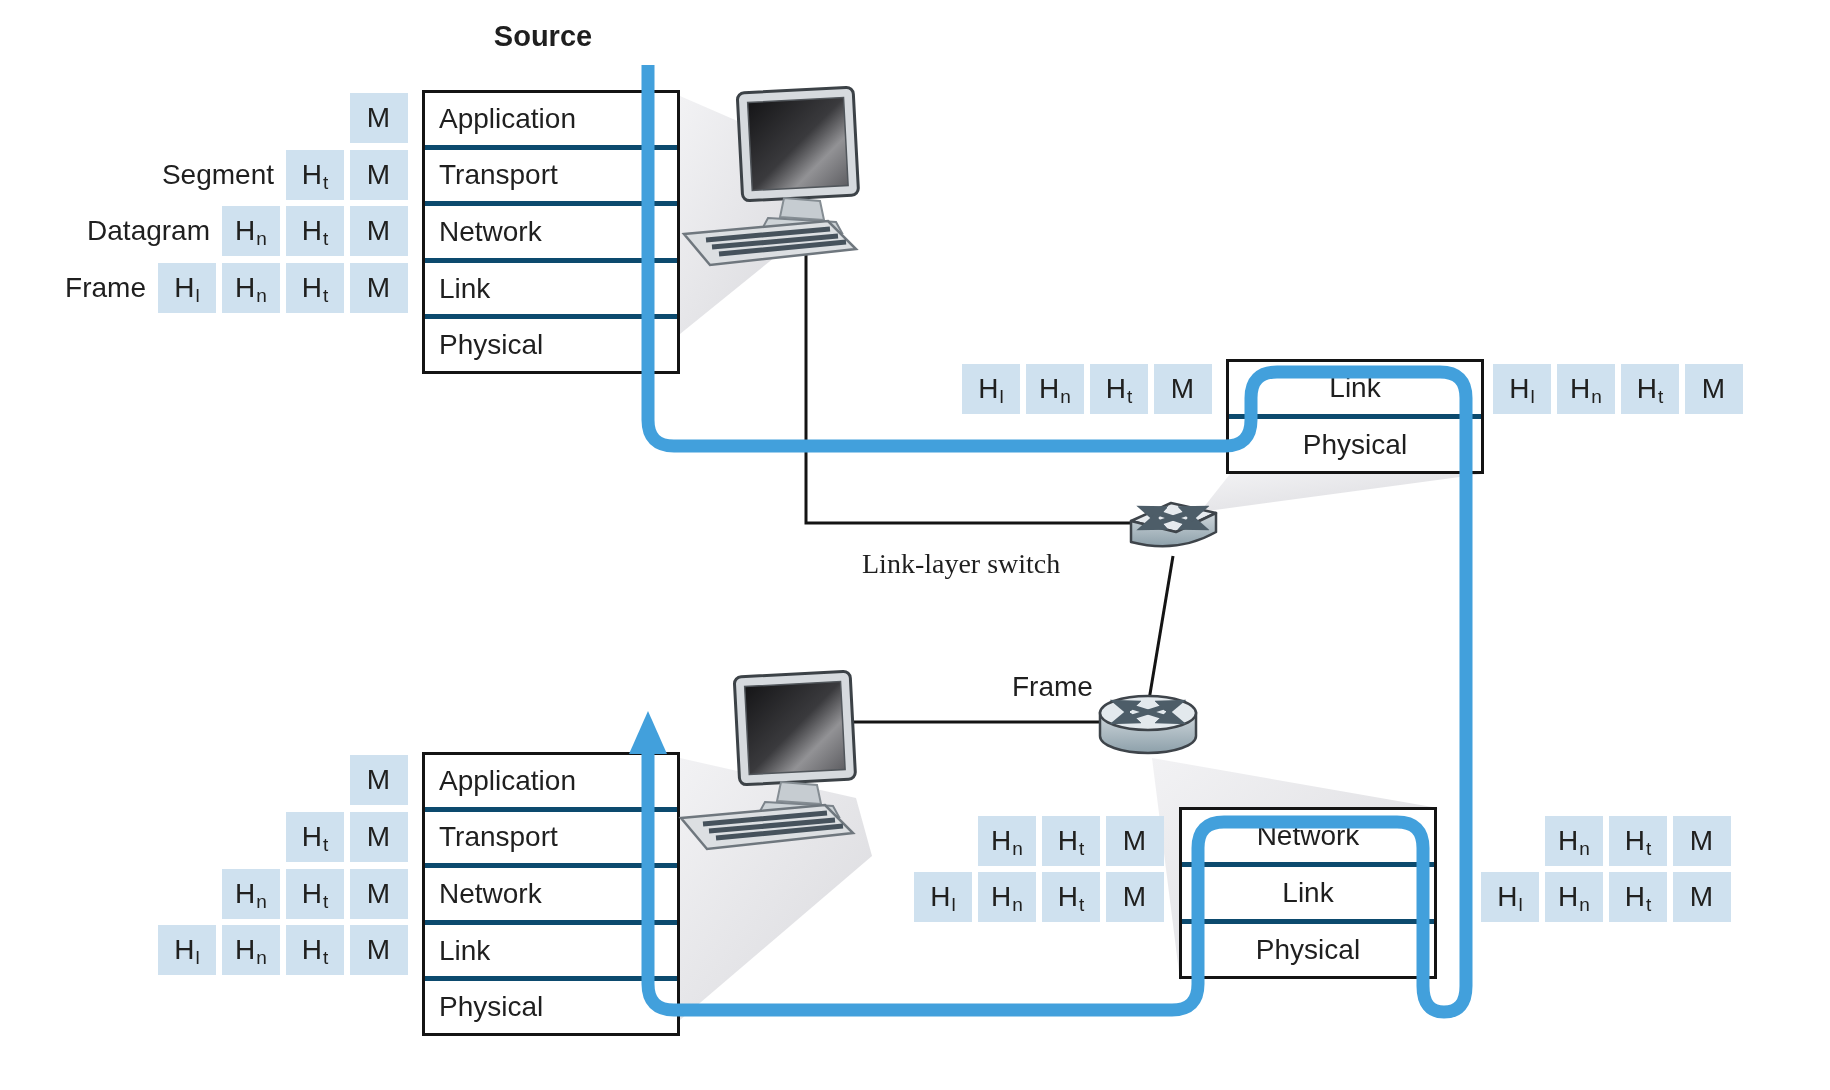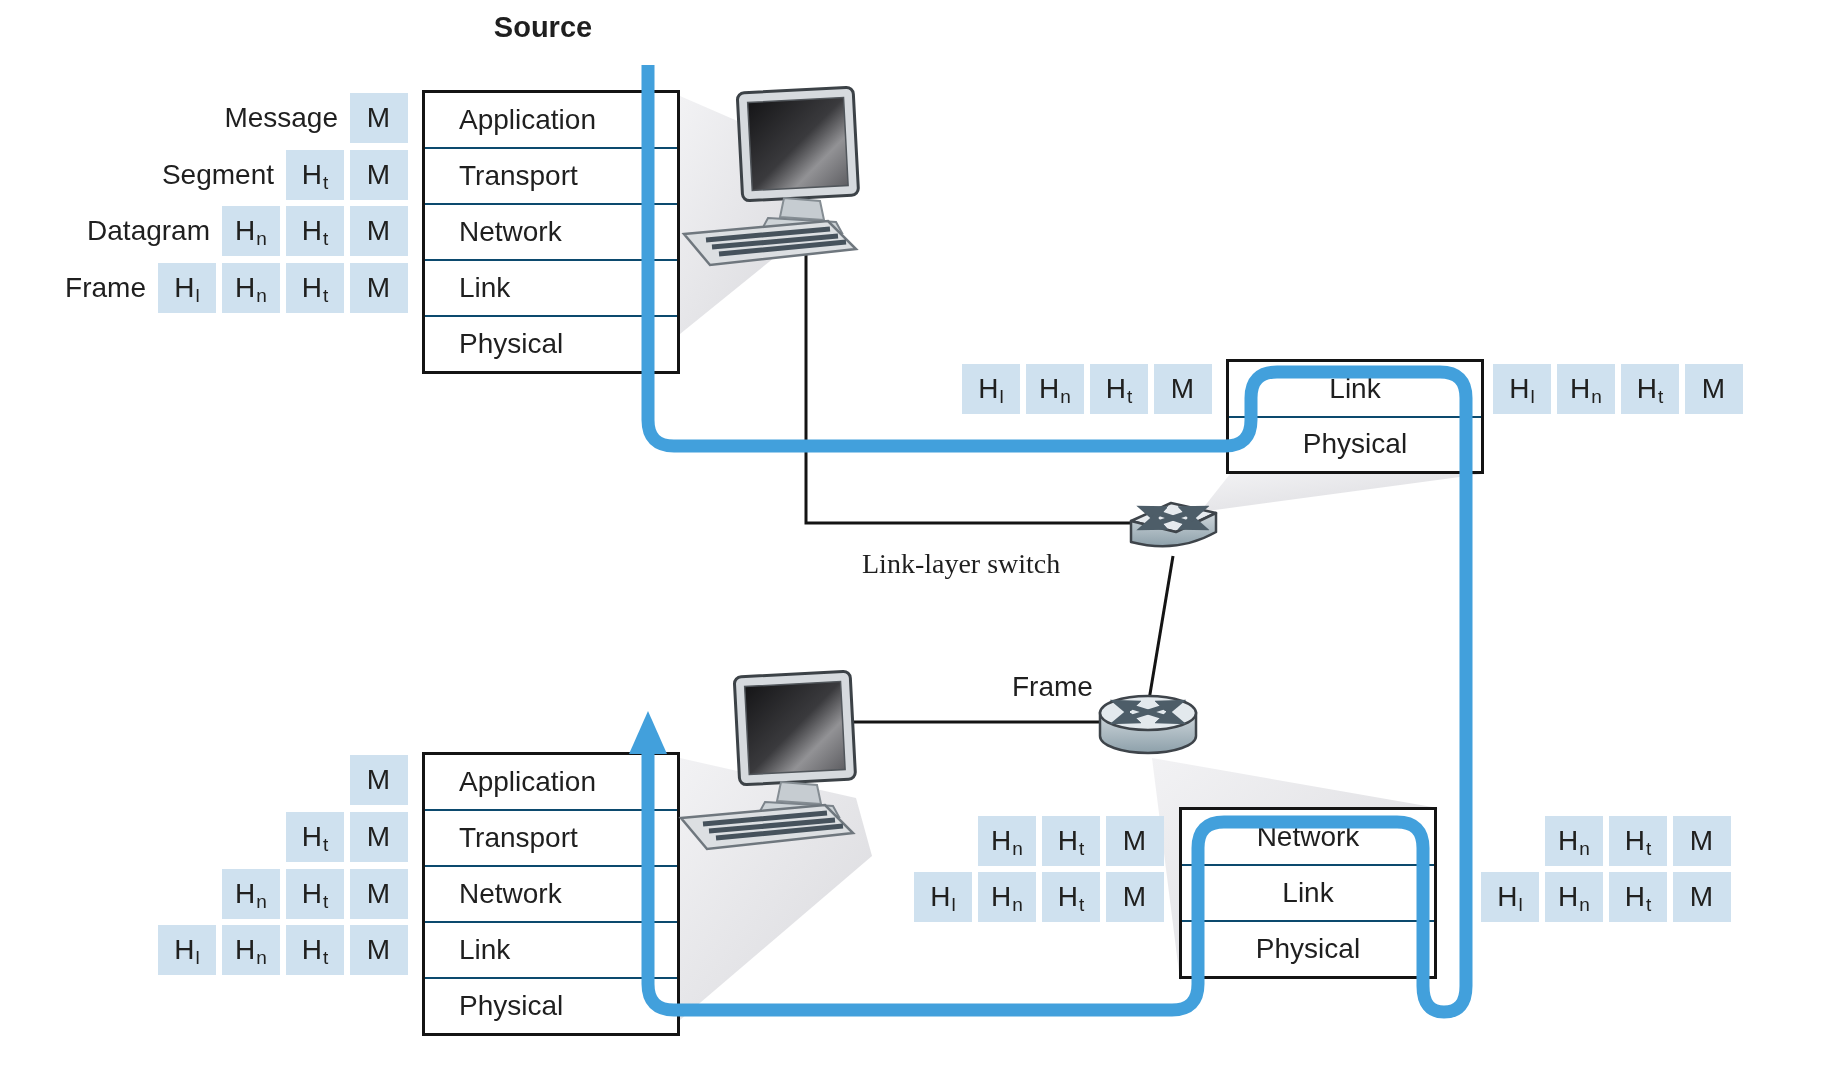--- a/index.html
+++ b/index.html
@@ -9,24 +9,24 @@
   }
   #canvas svg.layer{position:absolute;left:0;top:0;pointer-events:none;}
   .z0{z-index:0}.z2{z-index:2}.z3{z-index:3}
 
   
   .stack{
     position:absolute;background:#ffffff;border:3px solid #141414;box-sizing:border-box;
     display:flex;flex-direction:column;z-index:1;
   }
   .stack .row{
-    flex:1;display:flex;align-items:center;font-size:28px;padding-left:34px;
+    flex:1;display:flex;align-items:center;font-size:28px;padding-left:14px;
     background:transparent;white-space:nowrap;
   }
-  .stack .row + .row{border-top:2px solid #0c4a6e;}
+  .stack .row + .row{border-top:5px solid #0c4a6e;}
   .stack.centered .row{justify-content:center;padding-left:0;}
 
   
   .hbox{
     position:absolute;width:58px;height:50px;background:#cfe1ef;z-index:4;
     display:flex;align-items:center;justify-content:center;
     font-size:28px;color:#20201f;
   }
   .hbox sub{font-size:19px;line-height:1;position:relative;top:7px;margin-left:1px;}
 
@@ -139,25 +139,24 @@
 
   <svg class="layer z3" width="1830" height="1090" viewBox="0 0 1830 1090">
     <path d="M648,65 L648,420 Q648,446 674,446
          L1225,446 Q1251,446 1251,420 L1251,398 Q1251,372 1277,372
          L1440,372 Q1466,372 1466,398 L1466,986 Q1466,1012 1444,1012 Q1423,1012 1423,986
          L1423,848 Q1423,822 1397,822 L1224,822 Q1198,822 1198,848
          L1198,984 Q1198,1010 1172,1010 L674,1010 Q648,1010 648,984 L648,750" fill="none" stroke="#42a0dc" stroke-width="13"></path>
     <polygon points="648,711 629,754 667,754" fill="#42a0dc"></polygon>
   </svg>
 
-  <div class="figlabel bold title-center" style="left:418px;top:11px;">Source</div>
+  <div class="figlabel bold title-center" style="left:418px;top:20px;">Source</div>
   <div class="figlabel" style="left:862px;top:548px;font-family:Liberation Serif, serif;">Link-layer switch</div>
   <div class="figlabel" style="left:1012px;top:671px;">Frame</div>
 
-  <div class="pdu-label" style="width:338px;top:93px;">Message</div>
   <div class="pdu-label" style="width:274px;top:150px;">Segment</div>
   <div class="pdu-label" style="width:210px;top:206px;">Datagram</div>
   <div class="pdu-label" style="width:146px;top:263px;">Frame</div>
 
   <div class="hbox" style="left:350px;top:93px;">
       <span>M</span>
       <sub></sub>
     </div>
 
   <div class="hbox" style="left:286px;top:150px;">

